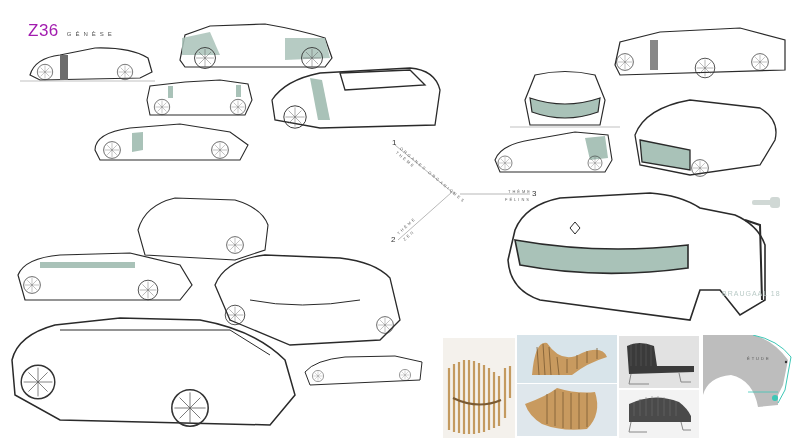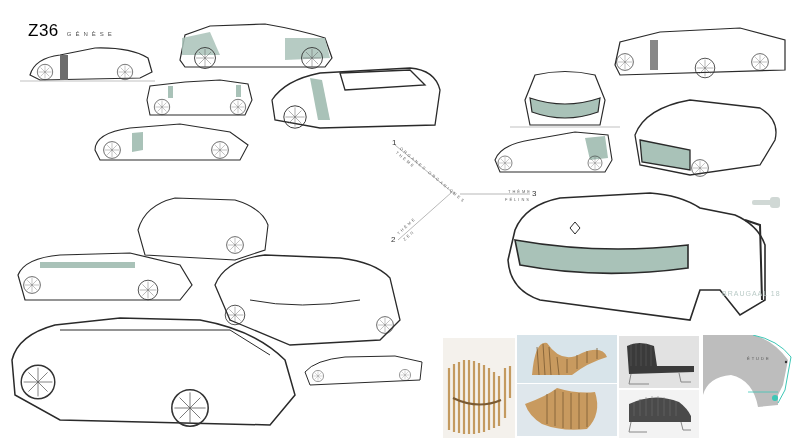--- a/index.html
+++ b/index.html
@@ -1,18 +1,18 @@
 <!DOCTYPE html>
 <html><head>
 <meta charset="utf-8">
 <style>
   html,body{margin:0;padding:0;background:#fff;}
   body{width:800px;height:446px;position:relative;overflow:hidden;font-family:"Liberation Sans",sans-serif;}
   .title{position:absolute;left:28px;top:21px;display:flex;align-items:baseline;gap:8px;}
-  .title .main{font-size:17px;color:#000000;letter-spacing:0.5px;}
+  .title .main{font-size:17px;color:#a21caf;letter-spacing:0.5px;}
   .title .sub{font-size:6px;color:#555;letter-spacing:4px;}
   svg.board{position:absolute;left:0;top:0;}
   .lbl{position:absolute;font-size:4px;color:#666;letter-spacing:2px;white-space:nowrap;}
   .num{position:absolute;font-size:8px;color:#333;}
   .photo{position:absolute;overflow:hidden;}
   .signature{position:absolute;left:722px;top:290px;font-size:7px;color:#b9cac6;letter-spacing:1px;}
   .bench-lbl{position:absolute;left:747px;top:356px;font-size:4px;color:#555;letter-spacing:2px;}
 </style>
 </head>
 <body>

